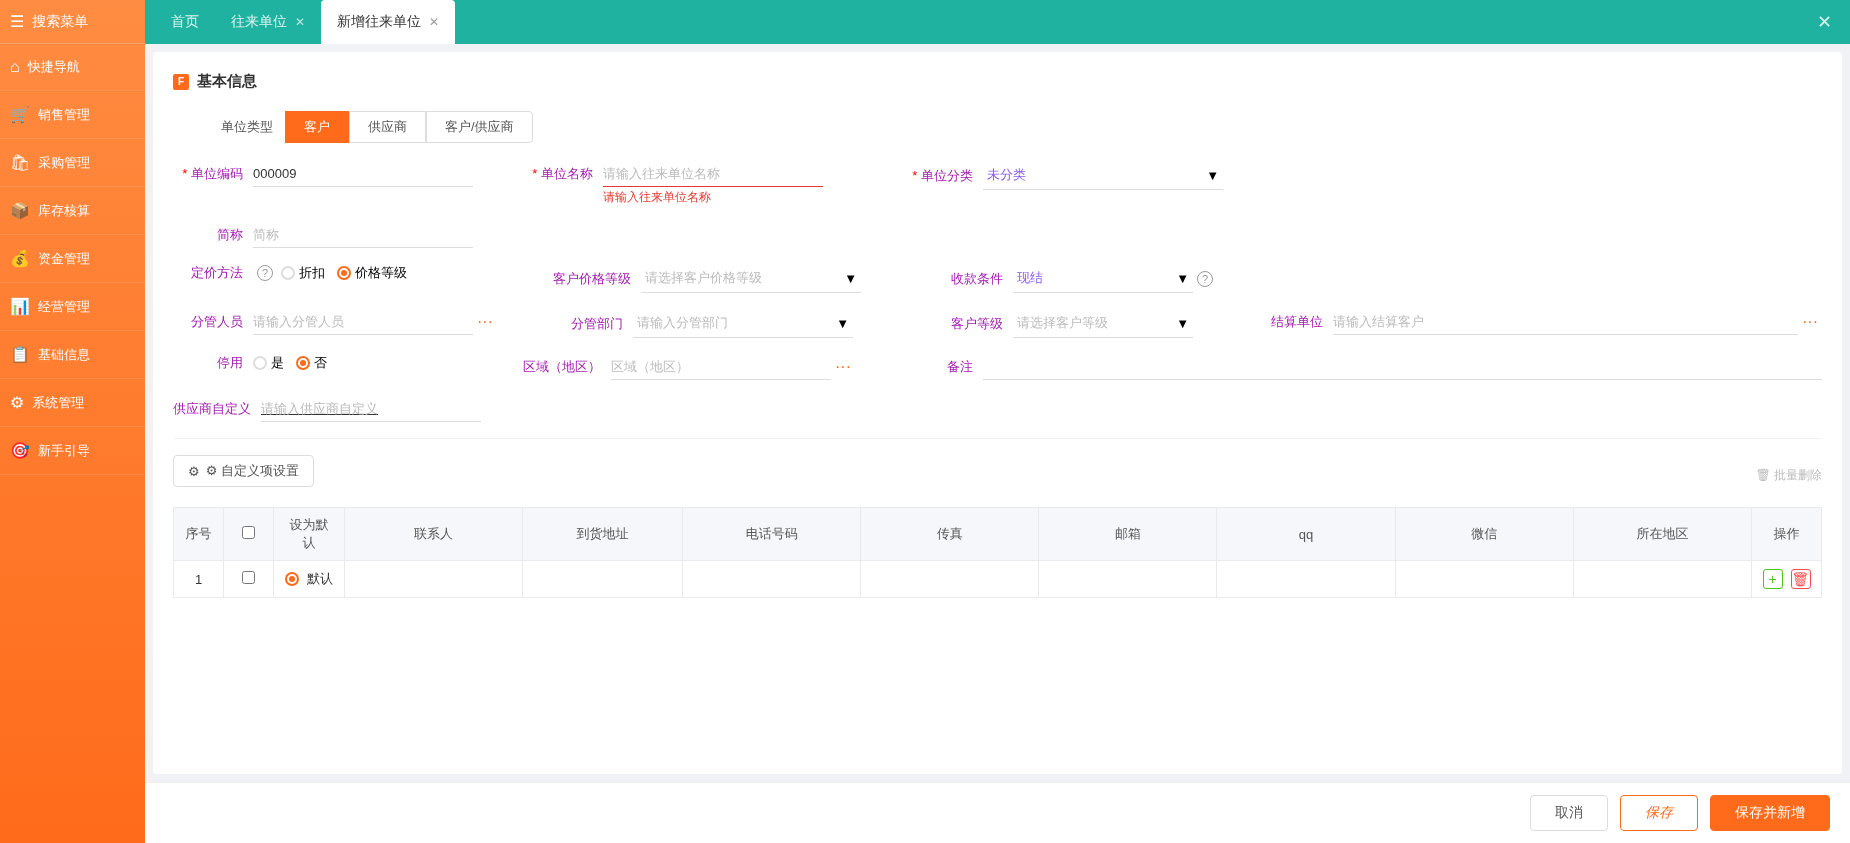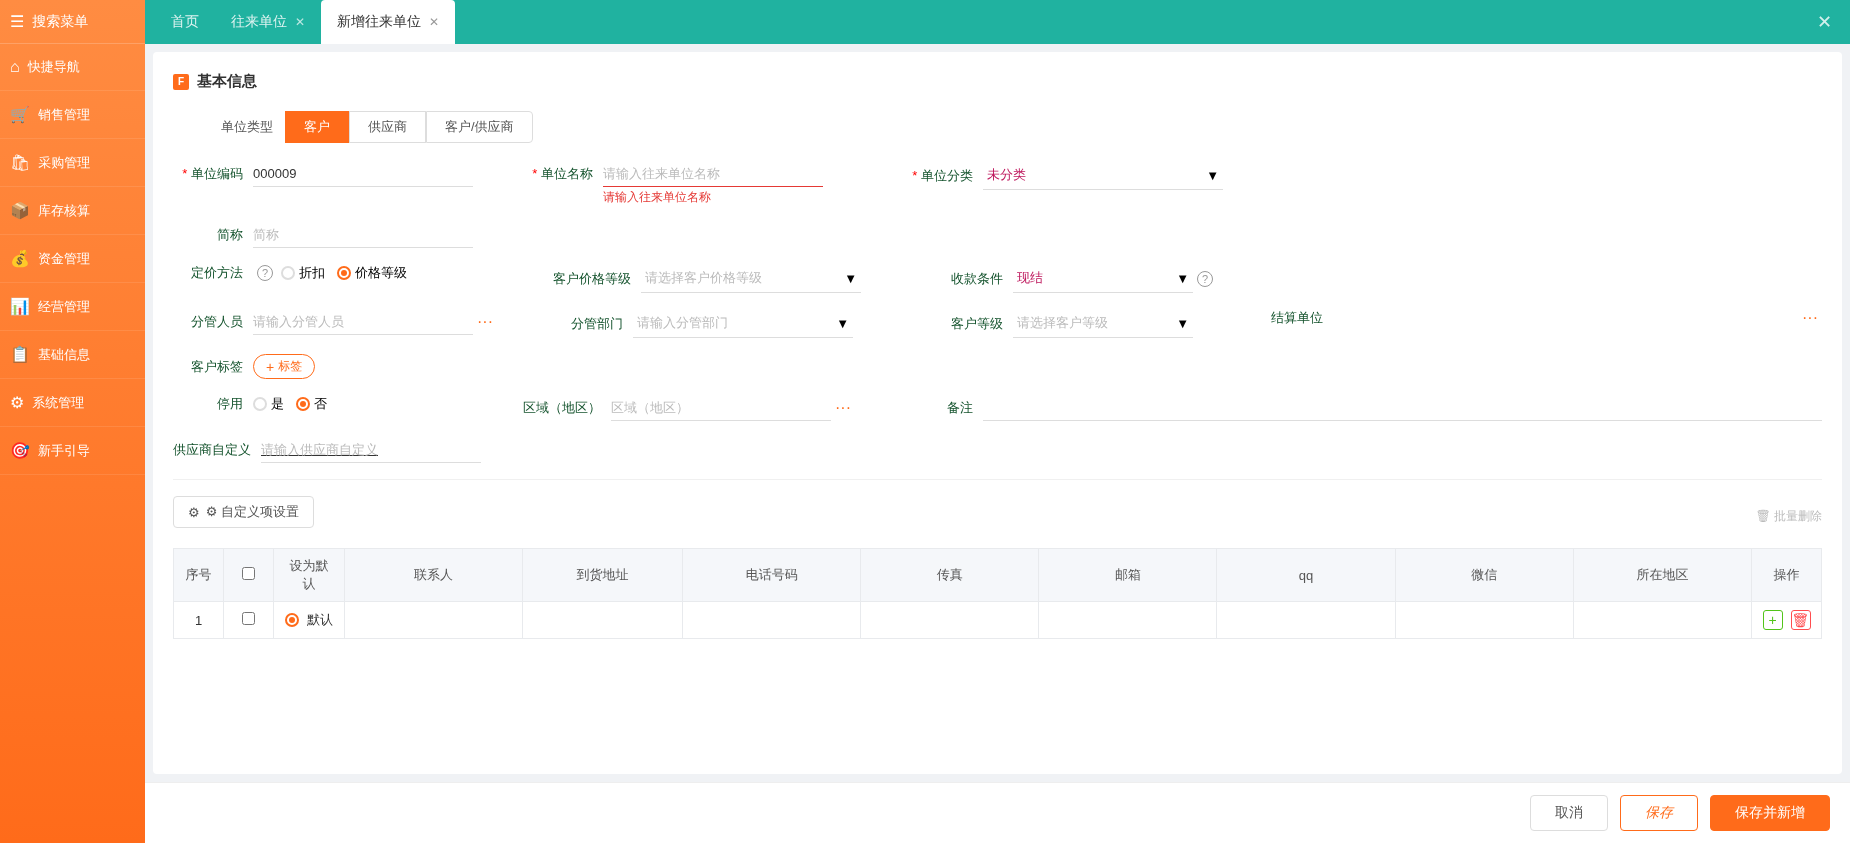--- a/index.html
+++ b/index.html
@@ -151,21 +151,21 @@
       align-items: flex-start;
       margin-bottom: 16px;
     }
     .form-field {
       display: flex;
       align-items: center;
       flex: 1;
       min-width: 0;
     }
     .form-label {
-      color: #14532d;
+      color: #a21caf;
       white-space: nowrap;
       margin-right: 10px;
       font-size: 13px;
       min-width: 70px;
       text-align: right;
     }
     .form-label.required::before {
       content: '* ';
       color: red;
     }
@@ -183,21 +183,21 @@
     .form-input::placeholder { color: #bbb; }
     .form-input.error-border { border-bottom-color: #e53935; }
 
     .error-msg {
       color: #e53935;
       font-size: 12px;
       margin-top: 2px;
       margin-left: 80px;
     }
     .form-select-text { flex: 1; color: #bbb; }
-    .form-select-value { flex: 1; color: #be185d; }
+    .form-select-value { flex: 1; color: #8b5cf6; }
 
     
     .select-wrapper {
       display: flex;
       align-items: center;
       border-bottom: 1px solid #ddd;
       padding: 5px 4px;
       max-width: 220px;
       flex: 1;
       cursor: pointer;
@@ -551,33 +551,25 @@
         <div class="form-field" style="flex:1; max-width:320px;">
           <span class="form-label">客户等级</span>
           <div class="select-wrapper" style="max-width:180px;">
             <span class="form-select-text">请选择客户等级</span>
             <span class="chevron">▼</span>
           </div>
         </div>
 
         <div class="form-field" style="flex:1;justify-content:space-between;">
           <span class="form-label">结算单位</span>
+          <input class="form-input" type="text" style="max-width: none; flex: 1 1 0%;" placeholder="请输入结算客户">
           <span class="dots-btn">···</span>
         </div>
       </div>
 
-      <div class="form-row">
-        <div class="form-field">
-          <span class="form-label">客户标签</span>
-          <div class="tag-add">
-            <span class="plus">+</span>
-            <span>标签</span>
-          </div>
-        </div>
-      </div>
 
       <div class="form-row">
 
         <div class="form-field" style="flex:1; max-width:350px;">
           <span class="form-label">停用</span>
           <div class="radio-group">
             <div class="radio-item">
               <div class="radio-circle"></div>
               <span>是</span>
             </div>

